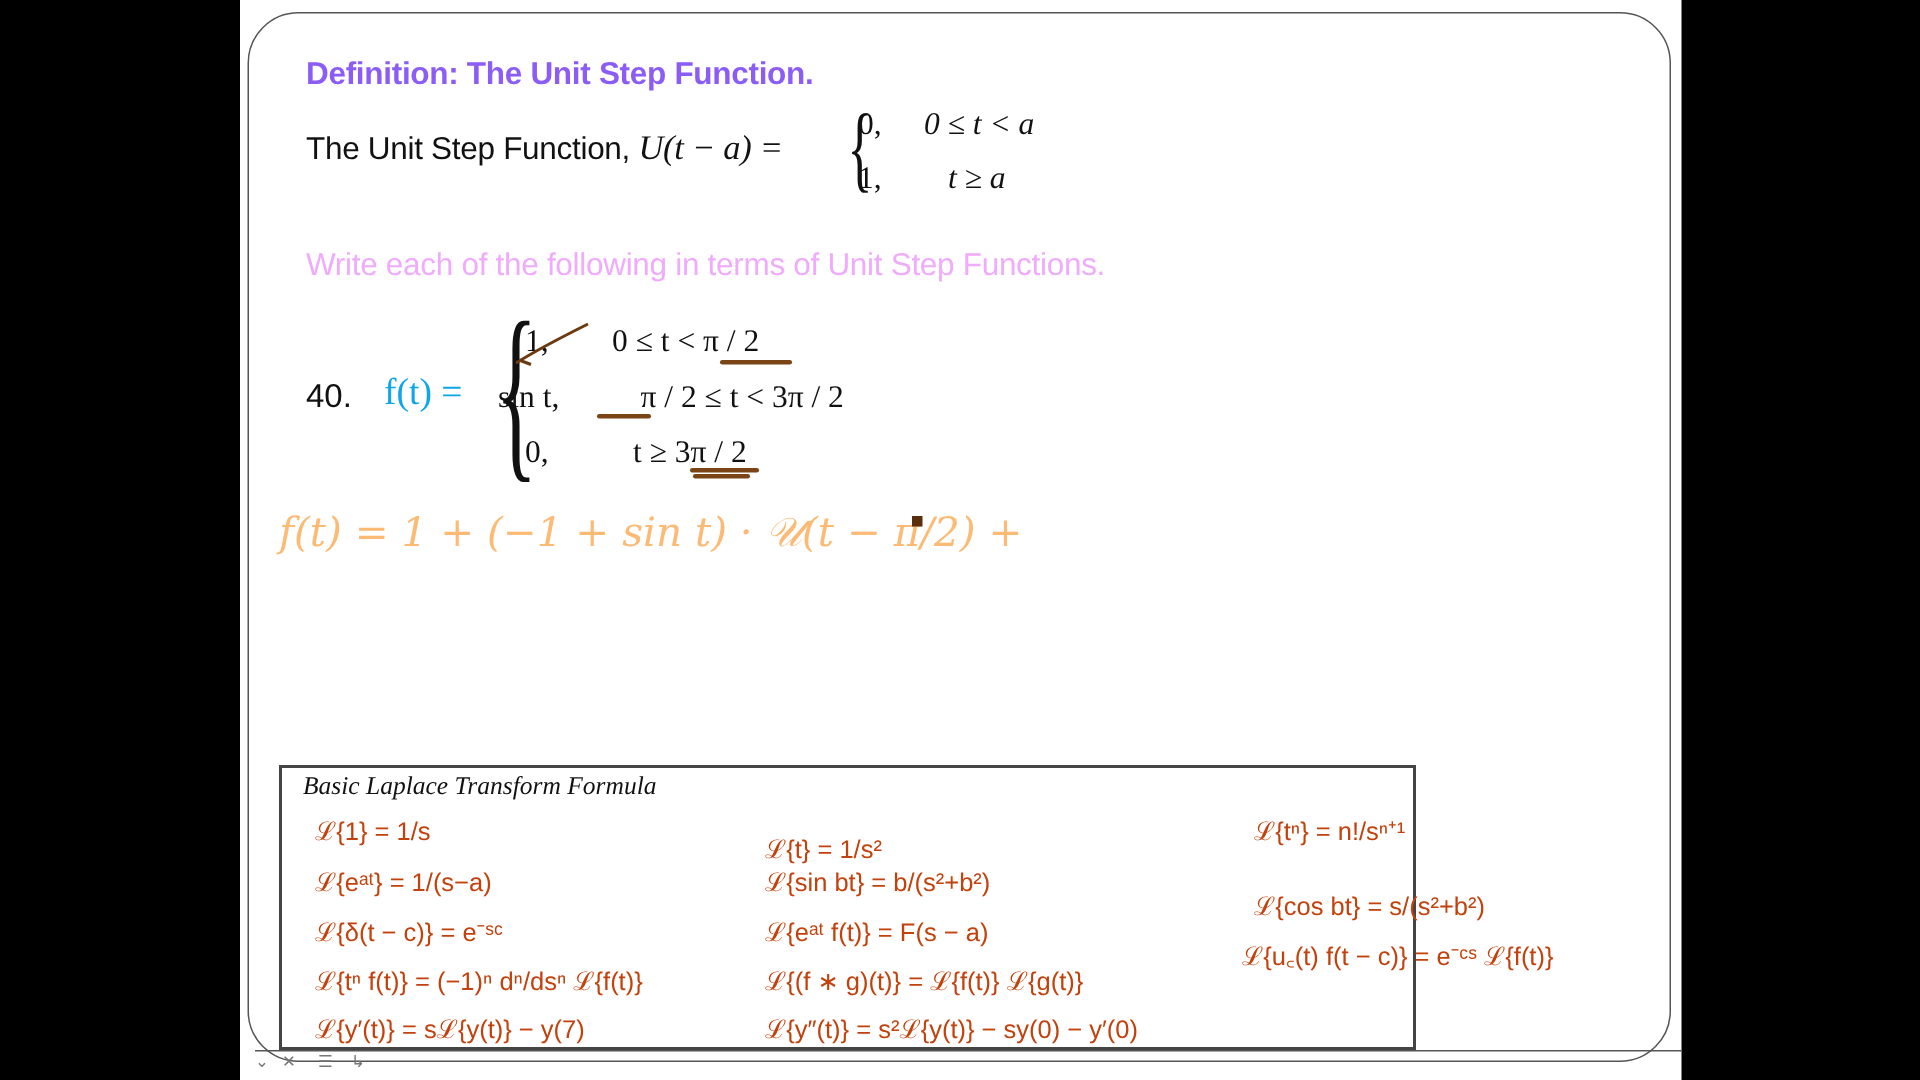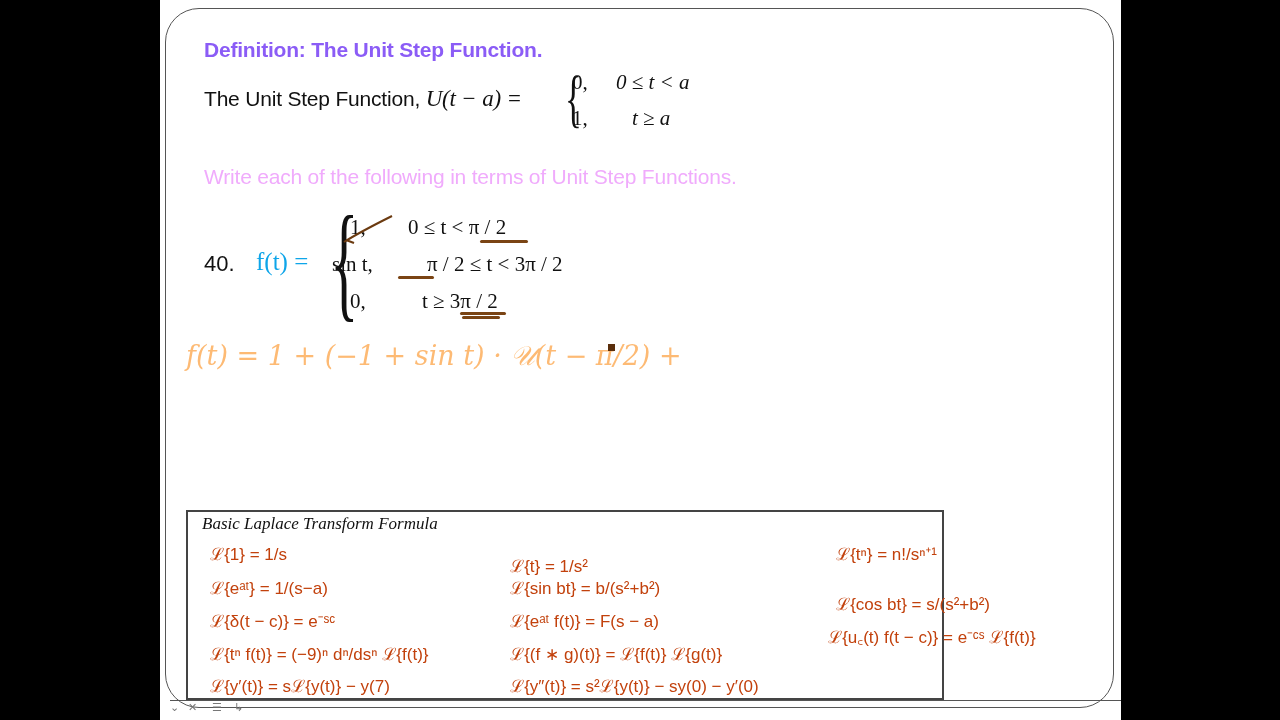--- a/index.html
+++ b/index.html
@@ -71,21 +71,21 @@
   <div class="lap-cell" style="left:648px;top:30px;">ℒ{tⁿ} = n!/sⁿ⁺¹</div>
 
   <div class="lap-cell" style="left:22px;top:64px;">ℒ{eᵃᵗ} = 1/(s−a)</div>
   <div class="lap-cell" style="left:322px;top:64px;">ℒ{sin bt} = b/(s²+b²)</div>
   <div class="lap-cell" style="left:648px;top:64px;margin-top:16px;">ℒ{cos bt} = s/(s²+b²)</div>
 
   <div class="lap-cell" style="left:22px;top:97px;">ℒ{δ(t − c)} = e⁻ˢᶜ</div>
   <div class="lap-cell" style="left:322px;top:97px;">ℒ{eᵃᵗ f(t)} = F(s − a)</div>
   <div class="lap-cell" style="left:640px;top:97px;margin-top:16px;">ℒ{u꜀(t) f(t − c)} = e⁻ᶜˢ ℒ{f(t)}</div>
 
-  <div class="lap-cell" style="left:22px;top:130px;">ℒ{tⁿ f(t)} = (−9)ⁿ dⁿ/dsⁿ ℒ{f(t)}</div>
+  <div class="lap-cell" style="left:22px;top:130px;">ℒ{tⁿ f(t)} = (−1)ⁿ dⁿ/dsⁿ ℒ{f(t)}</div>
   <div class="lap-cell" style="left:322px;top:130px;">ℒ{(f ∗ g)(t)} = ℒ{f(t)} ℒ{g(t)}</div>
 
   <div class="lap-cell" style="left:22px;top:162px;">ℒ{y′(t)} = sℒ{y(t)} − y(7)</div>
   <div class="lap-cell" style="left:322px;top:162px;">ℒ{y″(t)} = s²ℒ{y(t)} − sy(0) − y′(0)</div>
 </div>
 
 <div class="bottom-line"></div>
 <span class="tb-icon" style="left:170px;">⌄</span>
 <span class="tb-icon" style="left:188px;">✕</span>
 <span class="tb-icon" style="left:212px;">☰</span>

